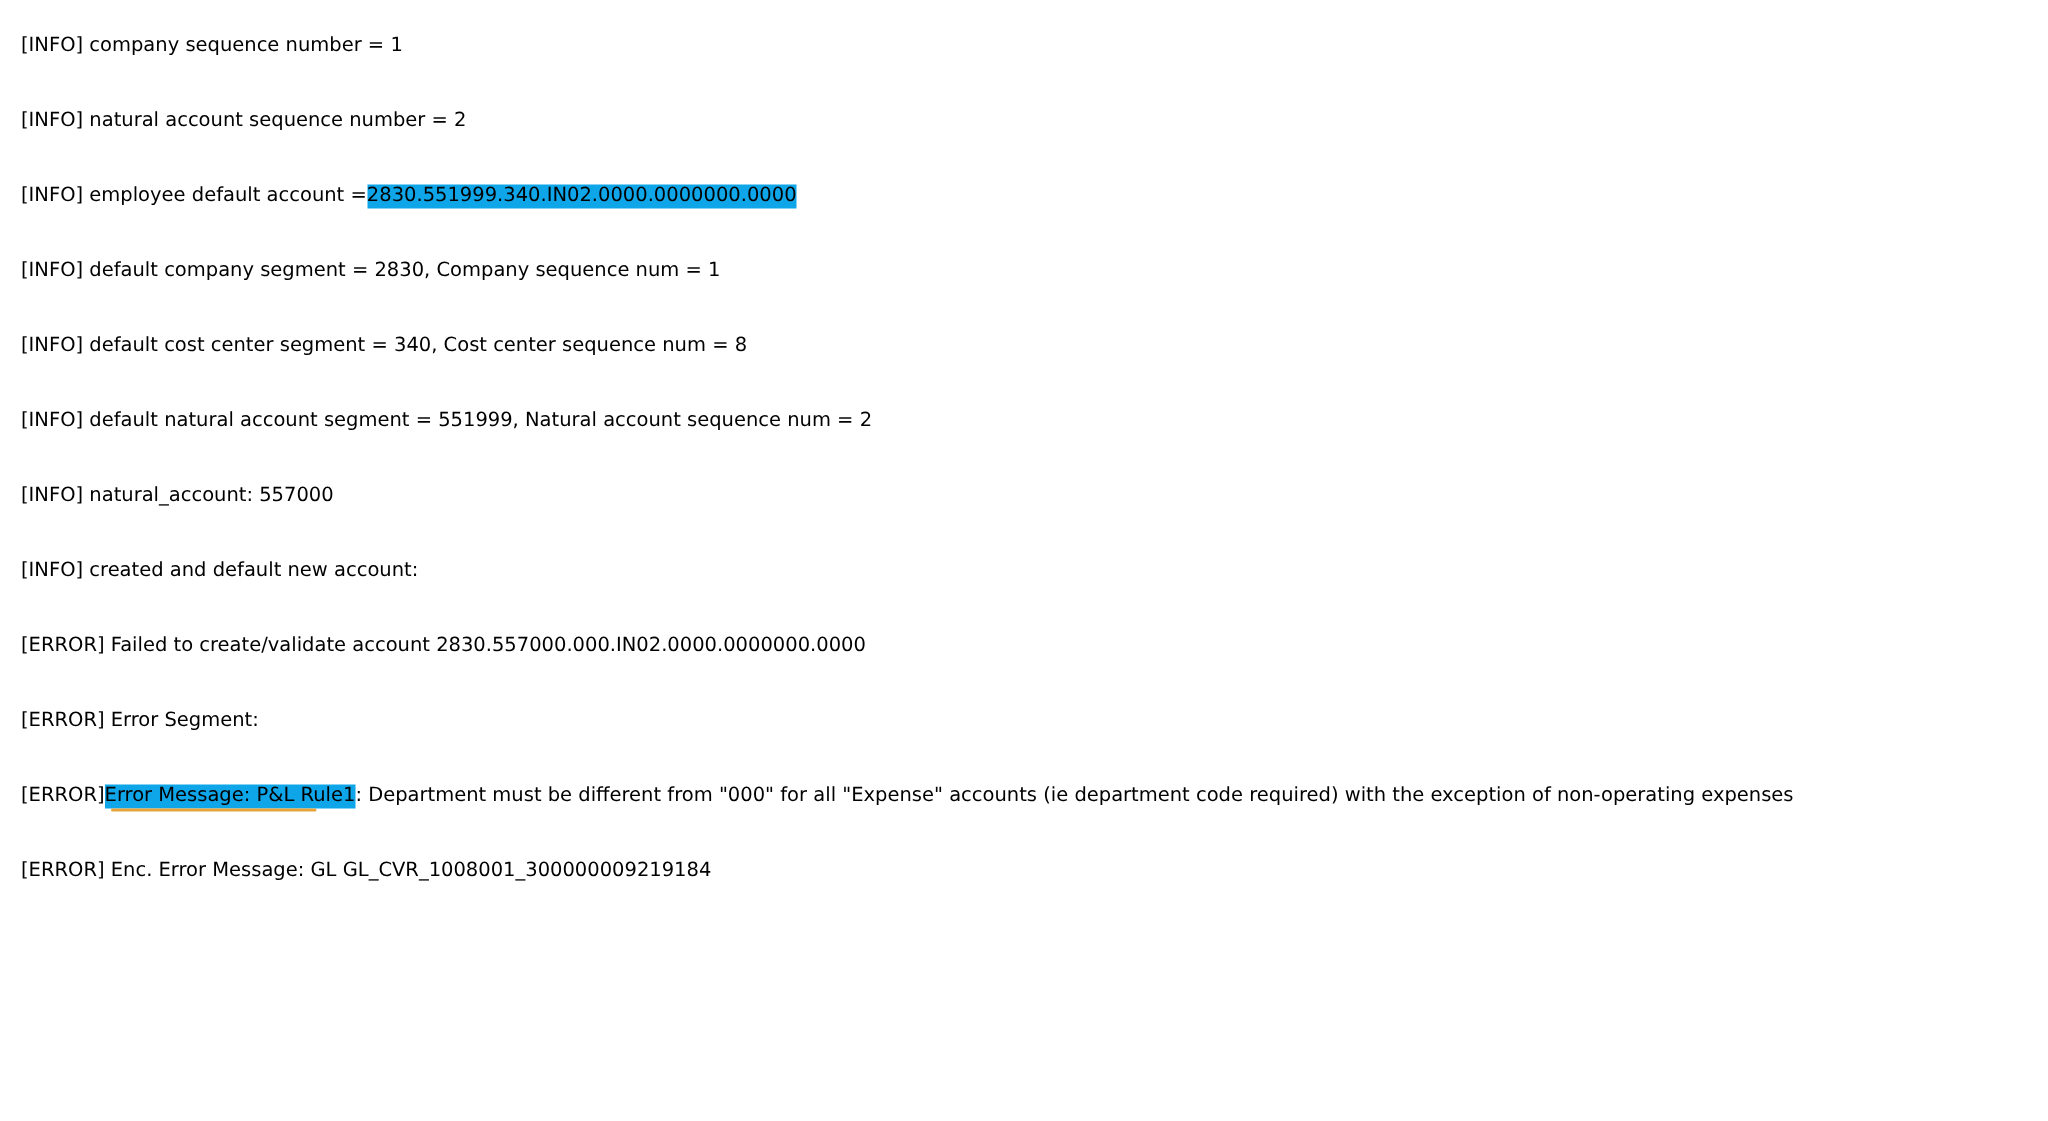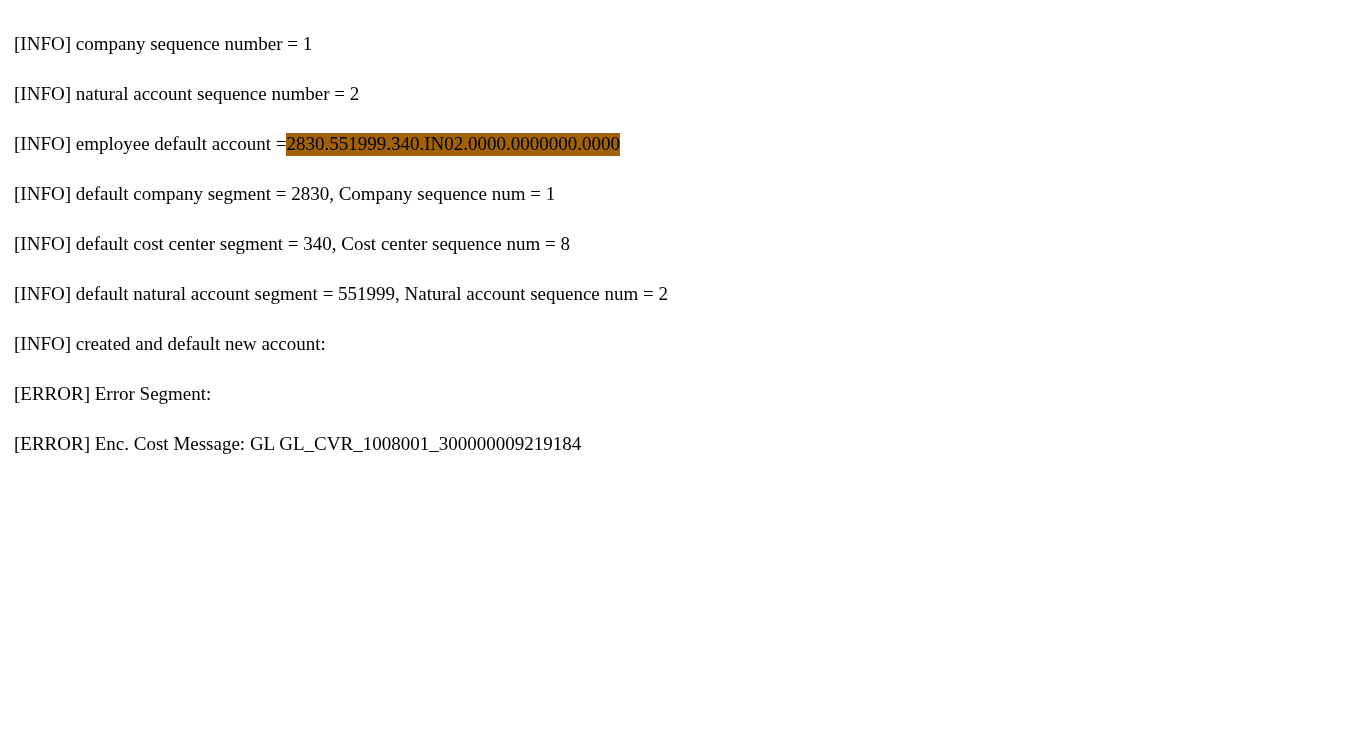--- a/index.html
+++ b/index.html
@@ -11,33 +11,32 @@
     width: 1365px;
     height: 747px;
     font-family: "DejaVu Sans", sans-serif;
     color: #000000;
     overflow: hidden;
   }
   .log {
     padding: 6px 0 0 14px;
   }
   .log-line {
-    font-size: 19px;
+    font-size: 13px;
     line-height: 1.2;
     height: 50px;
     display: flex;
-    align-items: flex-end;
+    align-items: center;
     white-space: nowrap;
-    font-family: Liberation Serif, serif;
   }
   .seg {
     display: inline;
   }
   .hl {
-    background: #a16207;
+    background: #0ea5e9;
     display: inline;
   }
   .underline-squiggle {
     position: relative;
   }
   .underline-squiggle::after {
     content: "";
     position: absolute;
     left: 4px;
     right: 26px;
@@ -64,21 +63,32 @@
     <div class="log-line">
       <span class="seg">[INFO] default company segment = 2830, Company sequence num = 1</span>
     </div>
     <div class="log-line">
       <span class="seg">[INFO] default cost center segment = 340, Cost center sequence num = 8</span>
     </div>
     <div class="log-line">
       <span class="seg">[INFO] default natural account segment = 551999, Natural account sequence num = 2</span>
     </div>
     <div class="log-line">
+      <span class="seg">[INFO] natural_account: 557000</span>
+    </div>
+    <div class="log-line">
       <span class="seg">[INFO] created and default new account: </span>
+    </div>
+    <div class="log-line">
+      <span class="seg">[ERROR] Failed to create/validate account 2830.557000.000.IN02.0000.0000000.0000</span>
     </div>
     <div class="log-line">
       <span class="seg">[ERROR] Error Segment:</span>
     </div>
     <div class="log-line">
-      <span class="seg">[ERROR] Enc. Cost Message: GL GL_CVR_1008001_300000009219184</span>
+      <span class="seg">[ERROR] </span>
+      <span class="hl seg underline-squiggle">Error Message: P&amp;L Rule1</span>
+      <span class="seg"> : Department must be different from "000" for all "Expense" accounts (ie department code required) with the exception of non-operating expenses</span>
+    </div>
+    <div class="log-line">
+      <span class="seg">[ERROR] Enc. Error Message: GL GL_CVR_1008001_300000009219184</span>
     </div>
   </div>
 
 </body></html>

